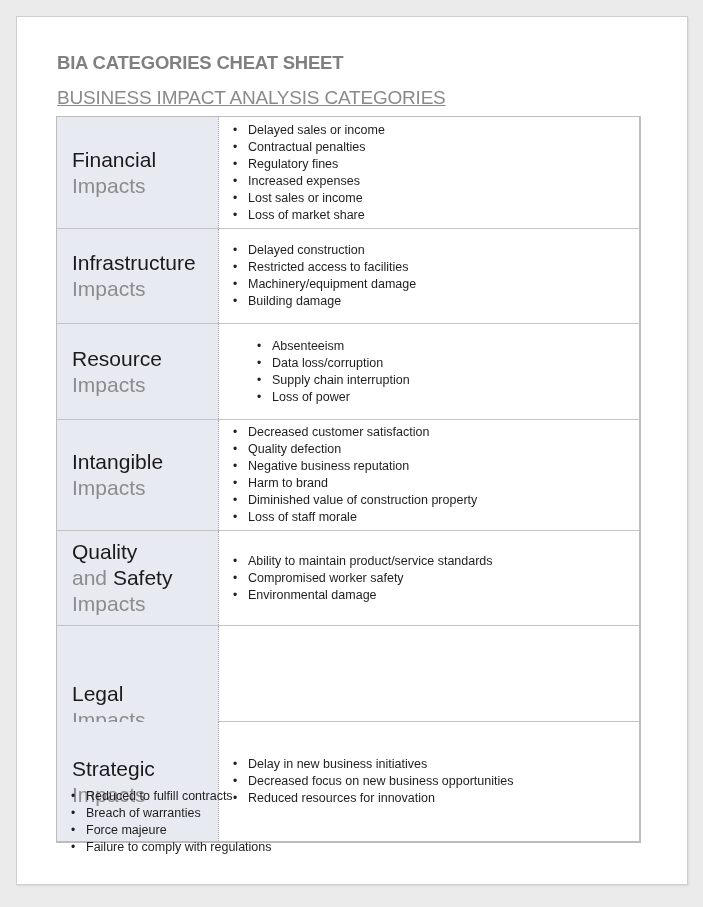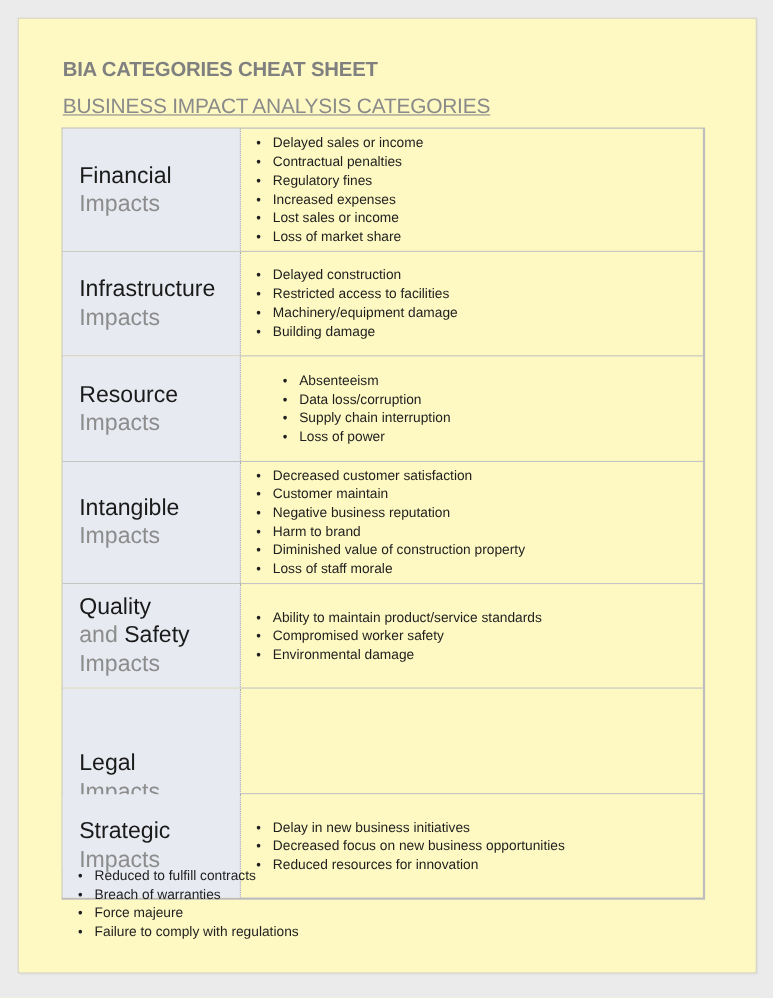--- a/index.html
+++ b/index.html
@@ -13,21 +13,21 @@
     position: relative;
     overflow: hidden;
     font-family: "Liberation Sans", "DejaVu Sans", sans-serif;
   }
   .page {
     position: absolute;
     left: 16px;
     top: 16px;
     width: 670px;
     height: 867px;
-    background: #fef9c3;
+    background: #ffffff;
     border: 1px solid #cfcfcf;
     box-shadow: 1px 1px 2px rgba(0,0,0,0.08);
   }
   .doc-title {
     position: absolute;
     left: 40px;
     top: 35px;
     margin: 0;
     font-size: 18.5px;
     font-weight: bold;
@@ -170,21 +170,21 @@
     </div>
 
     <div class="row" style="height:111px;">
       <div class="cat">
         <div class="cat-line cat-main">Intangible</div>
         <div class="cat-line cat-sub">Impacts</div>
       </div>
       <div class="items">
         <ul>
           <li><span class="bullet">•</span><span>Decreased customer satisfaction</span></li>
-          <li><span class="bullet">•</span><span>Customer maintain</span></li>
+          <li><span class="bullet">•</span><span>Quality defection</span></li>
           <li><span class="bullet">•</span><span>Negative business reputation</span></li>
           <li><span class="bullet">•</span><span>Harm to brand</span></li>
           <li><span class="bullet">•</span><span>Diminished value of construction property</span></li>
           <li><span class="bullet">•</span><span>Loss of staff morale</span></li>
         </ul>
       </div>
     </div>
 
     <div class="row" style="height:95px;">
       <div class="cat">
@@ -212,21 +212,21 @@
       <div class="items">
         <ul>
           <li><span class="bullet">•</span><span>Reduced to fulfill contracts</span></li>
           <li><span class="bullet">•</span><span>Breach of warranties</span></li>
           <li><span class="bullet">•</span><span>Force majeure</span></li>
           <li><span class="bullet">•</span><span>Failure to comply with regulations</span></li>
         </ul>
       </div>
     </div>
 
-    <div class="row" style="height:95px;">
+    <div class="row" style="height:120px;">
       <div class="cat">
         <div class="cat-line cat-main">Strategic</div>
         <div class="cat-line cat-sub">Impacts</div>
       </div>
       <div class="items">
         <ul>
           <li><span class="bullet">•</span><span>Delay in new business initiatives</span></li>
           <li><span class="bullet">•</span><span>Decreased focus on new business opportunities</span></li>
           <li><span class="bullet">•</span><span>Reduced resources for innovation</span></li>
         </ul>

